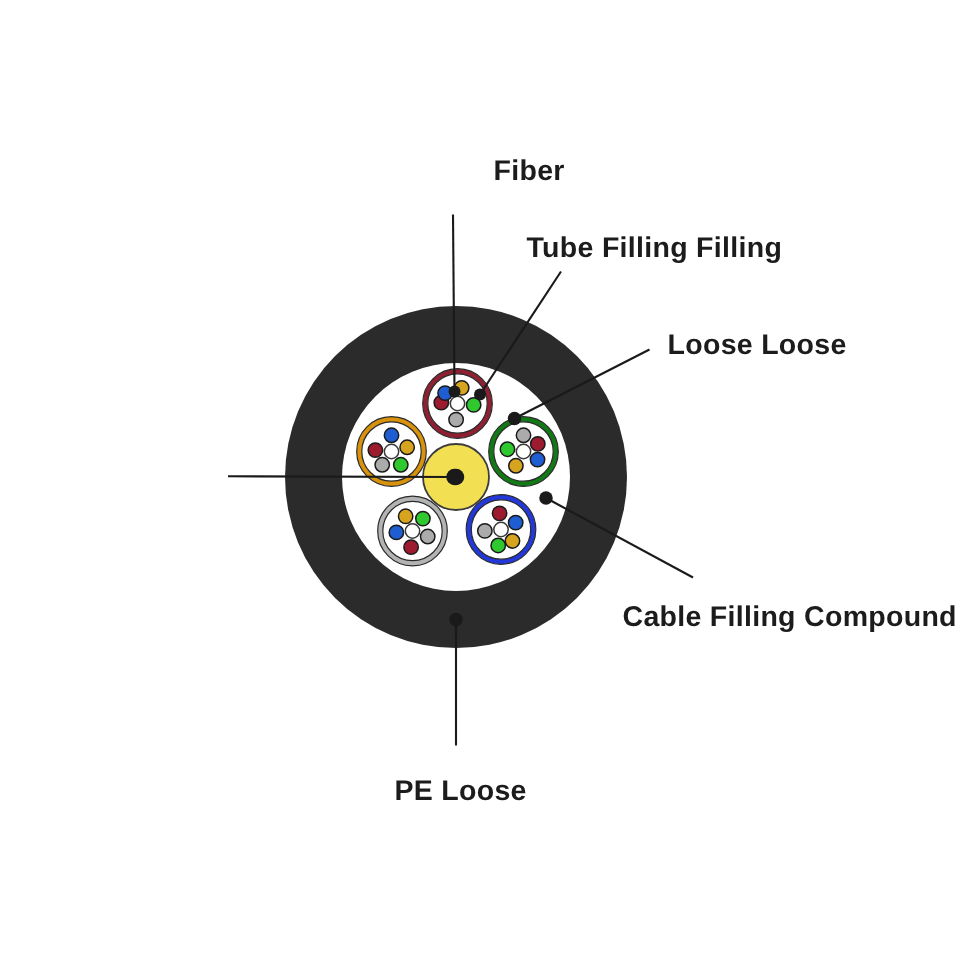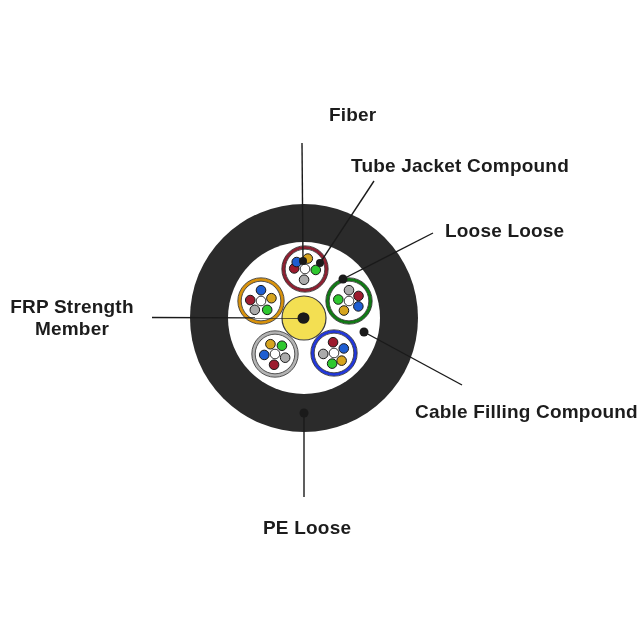--- a/index.html
+++ b/index.html
@@ -78,19 +78,17 @@
       <circle cx="343" cy="279" r="4.5" fill="#1a1a1a"></circle>
       <line x1="152" y1="317.5" x2="303" y2="318" stroke="#1a1a1a" stroke-width="1.4"></line>
       <circle cx="303" cy="318" r="5.5" fill="#1a1a1a"></circle>
       <line x1="462" y1="385" x2="364" y2="332" stroke="#1a1a1a" stroke-width="1.4"></line>
       <circle cx="364" cy="332" r="4.5" fill="#1a1a1a"></circle>
       <line x1="304" y1="497" x2="304" y2="413" stroke="#1a1a1a" stroke-width="1.4"></line>
       <circle cx="304" cy="413" r="4.5" fill="#1a1a1a"></circle>
     </svg>
 
   <div class="label" style="left: 283px; top: 104px; width: 80px; margin-left: 46px;">Fiber</div>
-  <div class="label" style="left: 351px; top: 155px; width: 230px;">Tube Jacket Compound</div>
+  <div class="label" style="left: 351px; top: 155px; width: 230px;">Tube Filling Filling</div>
   <div class="label" style="left: 445px; top: 220px; width: 130px;">Loose Loose</div>
-  <div class="label center" style="left: 8px; top: 296px; width: 128px;">FRP Strength
-Member</div>
   <div class="label" style="left: 415px; top: 401px; width: 230px;">Cable Filling Compound</div>
   <div class="label" style="left: 263px; top: 517px; width: 120px;">PE Loose</div>
 </div>
 
 </body></html>

